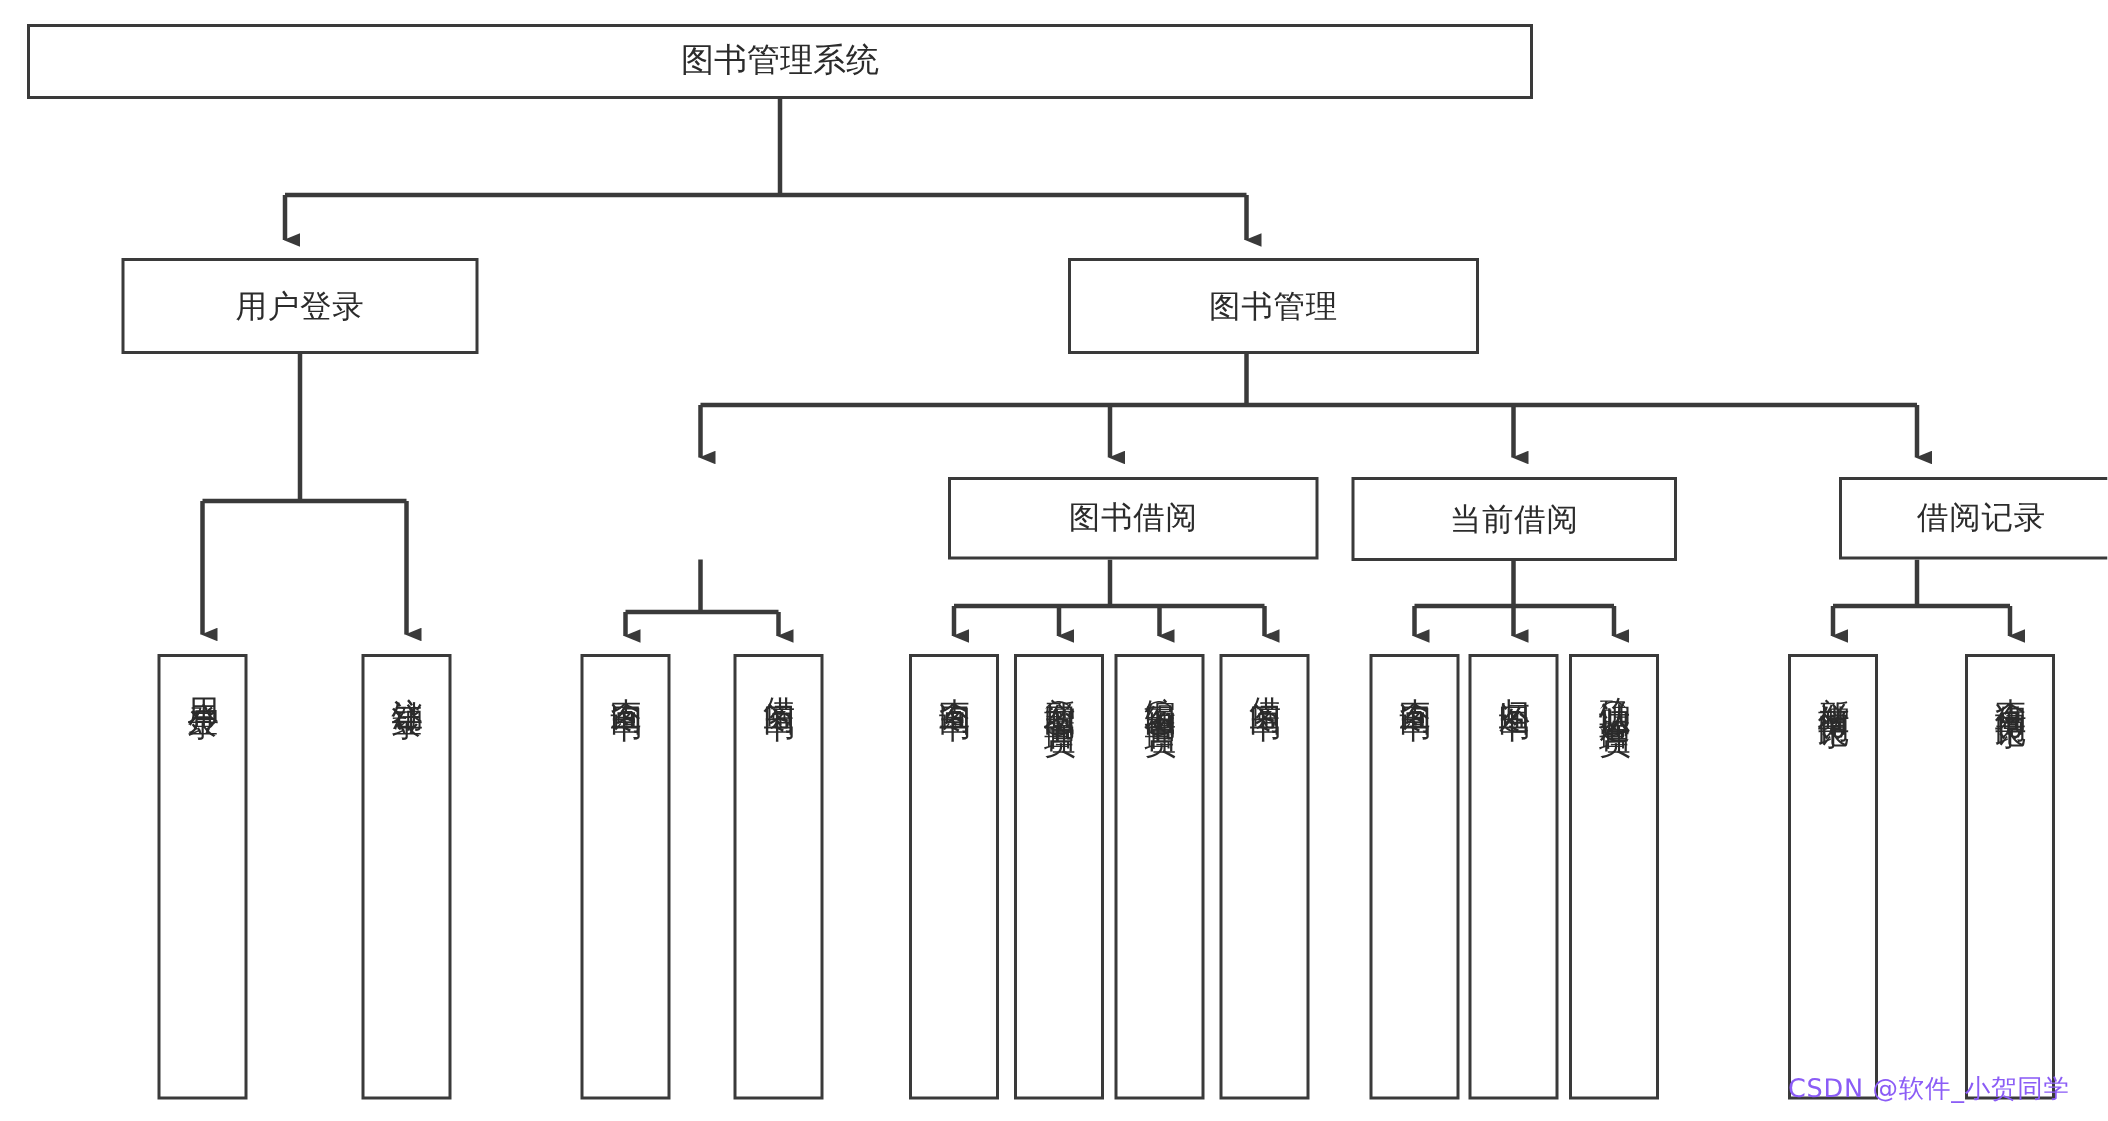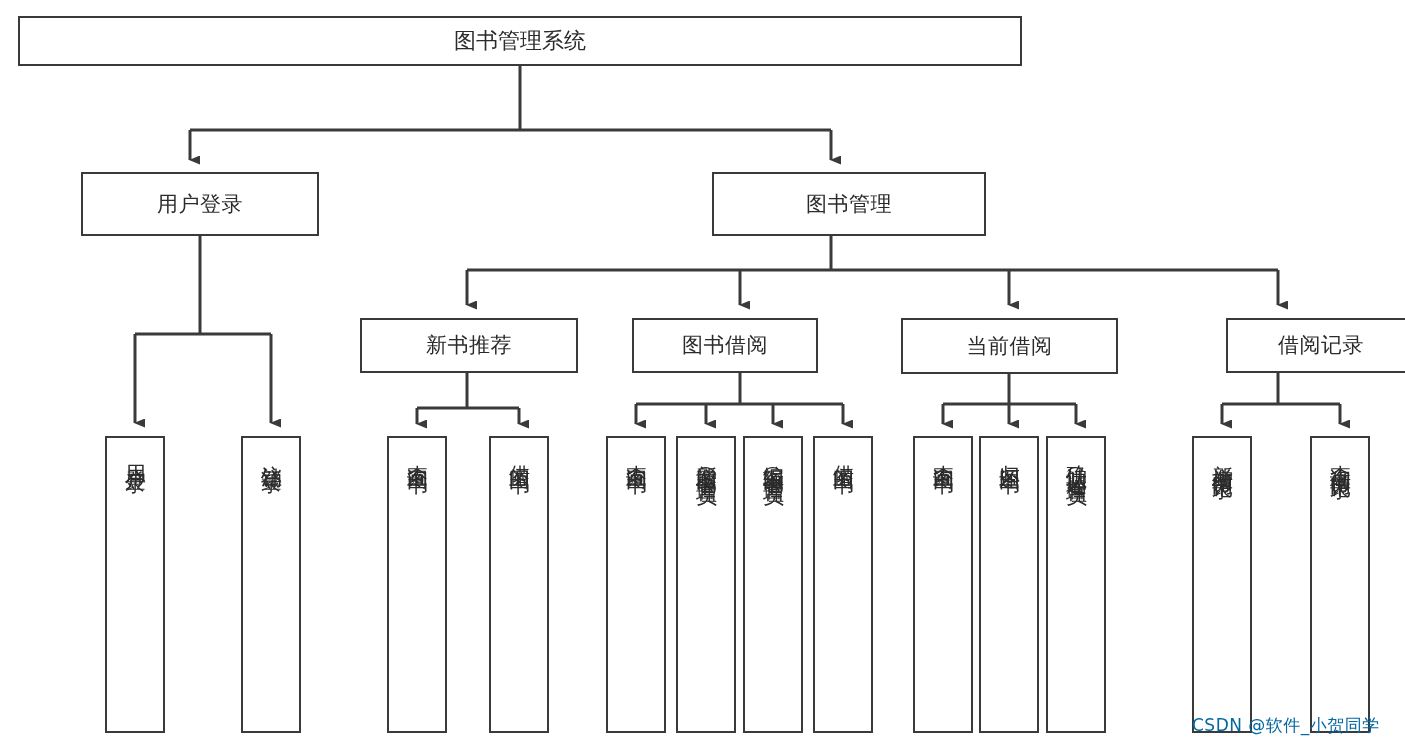--- a/index.html
+++ b/index.html
@@ -54,21 +54,21 @@
     writing-mode: vertical-rl;
     text-orientation: upright;
     letter-spacing: 3px;
     line-height: 1;
     white-space: nowrap;
     display: block;
   }
   .watermark {
     position: absolute;
     font-size: 17px;
-    color: #0369a1;
+    color: #8b5cf6;
     white-space: nowrap;
     letter-spacing: 0.5px;
   }
 </style>
 </head>
 <body>
 
 <div id="diagram-root">
 
   <svg id="edge-layer" viewBox="0 0 1405 747" xmlns="http://www.w3.org/2000/svg">
@@ -125,24 +125,21 @@
     <span>图书管理系统</span>
   </div>
 
   <div class="node node-h" style="left:81px; top:172px; width:238px; height:64px;">
     <span>用户登录</span>
   </div>
   <div class="node node-h" style="left:712px; top:172px; width:274px; height:64px;">
     <span>图书管理</span>
   </div>
 
-  <div class="node node-h" style="left:360px; top:318px; width:218px; height:55px;">
-    <span>新书推荐</span>
-  </div>
-  <div class="node node-h" style="left:632px; top:318px; width:186px; height:55px;">
+  <div class="node node-h" style="left:632px; top:318px; width:247px; height:55px;">
     <span>图书借阅</span>
   </div>
   <div class="node node-h" style="left:901px; top:318px; width:217px; height:56px;">
     <span>当前借阅</span>
   </div>
   <div class="node node-h" style="left:1226px; top:318px; width:190px; height:55px;">
     <span>借阅记录</span>
   </div>
 
   <div class="node node-leaf" style="left:105px; top:436px; width:60px; height:297px;">

